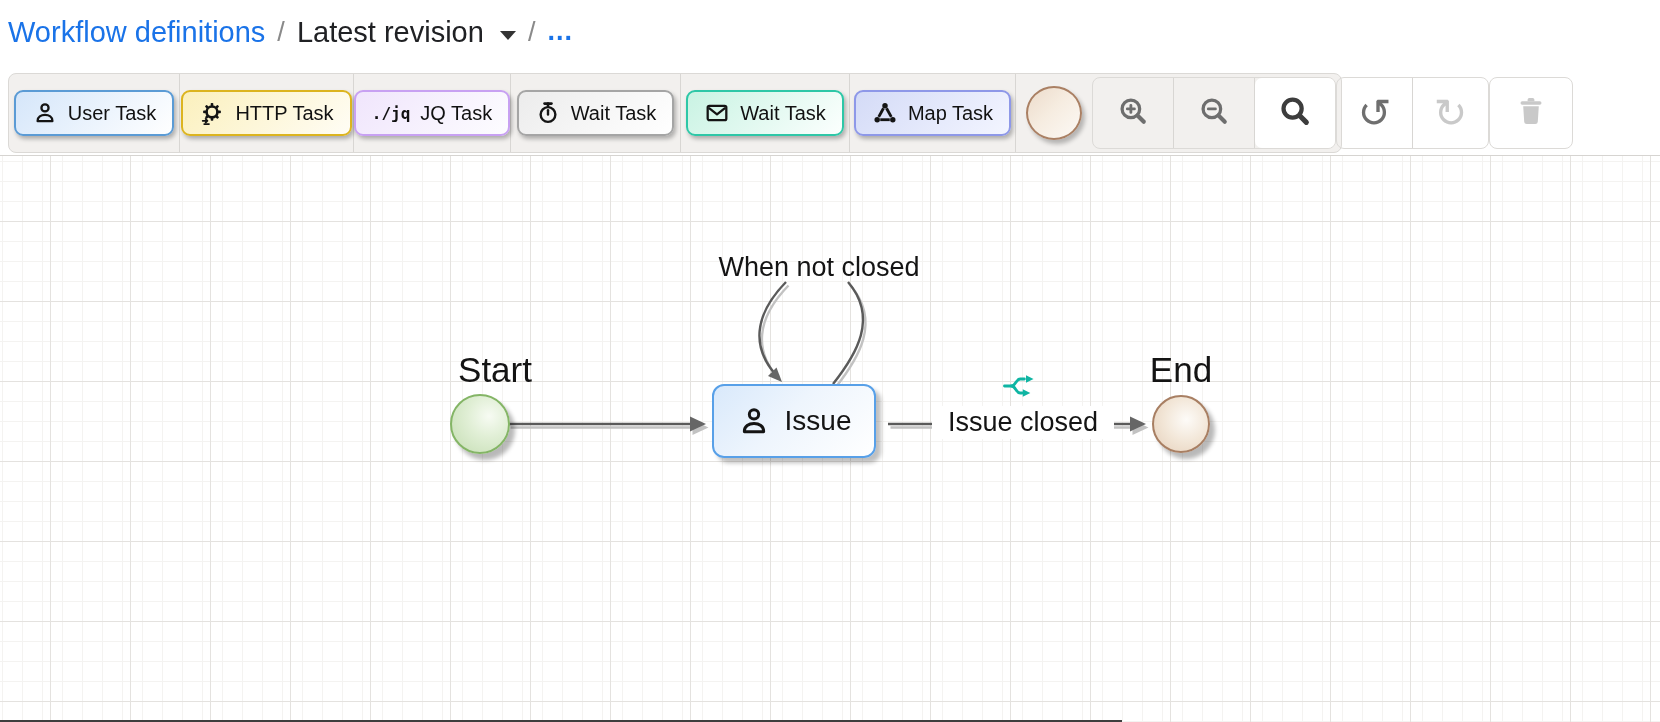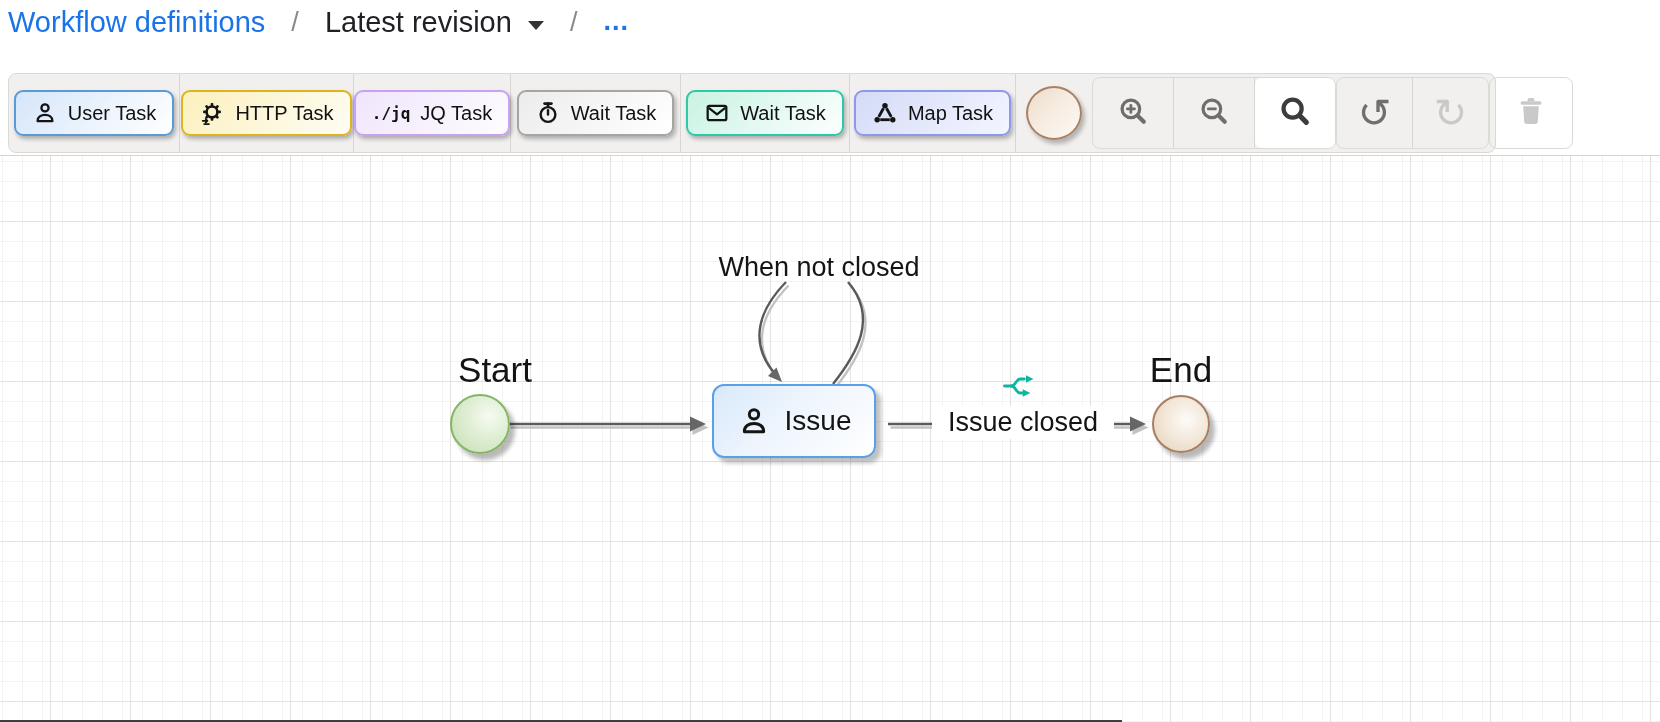--- a/index.html
+++ b/index.html
@@ -1,28 +1,28 @@
 <!DOCTYPE html>
 <html><head>
 <meta charset="utf-8">
 <style>
   html,body{margin:0;padding:0;background:#ffffff;}
   body{font-family:"Liberation Sans","DejaVu Sans",sans-serif;color:#1f1f1f;}
   #screen{position:relative;width:1660px;height:722px;background:#fff;overflow:hidden;}
 
   
-  .breadcrumb{position:absolute;top:0;left:0;right:0;height:73px;display:flex;align-items:flex-start;padding:6px 0 0 8px;box-sizing:border-box;gap:26px;}
+  .breadcrumb{position:absolute;top:0;left:0;right:0;height:73px;display:flex;align-items:flex-start;padding:16px 0 0 8px;box-sizing:border-box;gap:12px;}
   .bc-link{color:#1a73e8;font-size:29px;font-weight:500;text-decoration:none;cursor:pointer;}
   .bc-sep{color:#8a8a8a;font-size:27px;font-weight:300;padding-top:1px;}
   .bc-current{color:#202124;font-size:29px;font-weight:400;display:flex;align-items:center;gap:16px;cursor:pointer;}
   .bc-caret{width:0;height:0;border-left:8px solid transparent;border-right:8px solid transparent;border-top:9px solid #333;margin-top:6px;}
   .bc-more{color:#1a73e8;font-size:27px;font-weight:700;letter-spacing:1px;cursor:pointer;}
 
   
-  .toolbar{position:absolute;top:73px;left:8px;width:1488px;height:80px;background:#f2f0ee;border:1px solid #dbd9d6;border-radius:8px;box-sizing:border-box;display:flex;align-items:center;}
+  .toolbar{position:absolute;top:73px;left:8px;width:1334px;height:80px;background:#f2f0ee;border:1px solid #dbd9d6;border-radius:8px;box-sizing:border-box;display:flex;align-items:center;}
   .tgroup{display:flex;align-items:stretch;height:70px;margin-top:0;border-radius:8px;}
   .tgroup.tasks{height:78px;}
   .tcell{display:flex;align-items:center;justify-content:center;border-right:1px solid #d8d6d3;}
   .tcell:last-child{border-right:none;}
   .tgroup.boxed{border:1px solid #dcdad7;background:transparent;}
   .pal-btn{display:flex;align-items:center;gap:10px;height:46px;padding:0 16px;border-radius:9px;border:2px solid var(--bc);background:linear-gradient(135deg,var(--g1) 0%,var(--g2) 100%);font-family:inherit;font-size:20px;color:#111;cursor:pointer;box-shadow:2px 3px 4px rgba(0,0,0,0.28);white-space:nowrap;}
   .pb-user{--bc:#5b9bd5;--g1:#d5e6fa;--g2:#ffffff;}
   .pb-http{--bc:#dcb41f;--g1:#fbf0bd;--g2:#fffdf5;}
   .pb-jq{--bc:#c8a1f2;--g1:#f0e5fc;--g2:#fdfdff;}
   .pb-wait{--bc:#a5a5a5;--g1:#ececec;--g2:#ffffff;}

